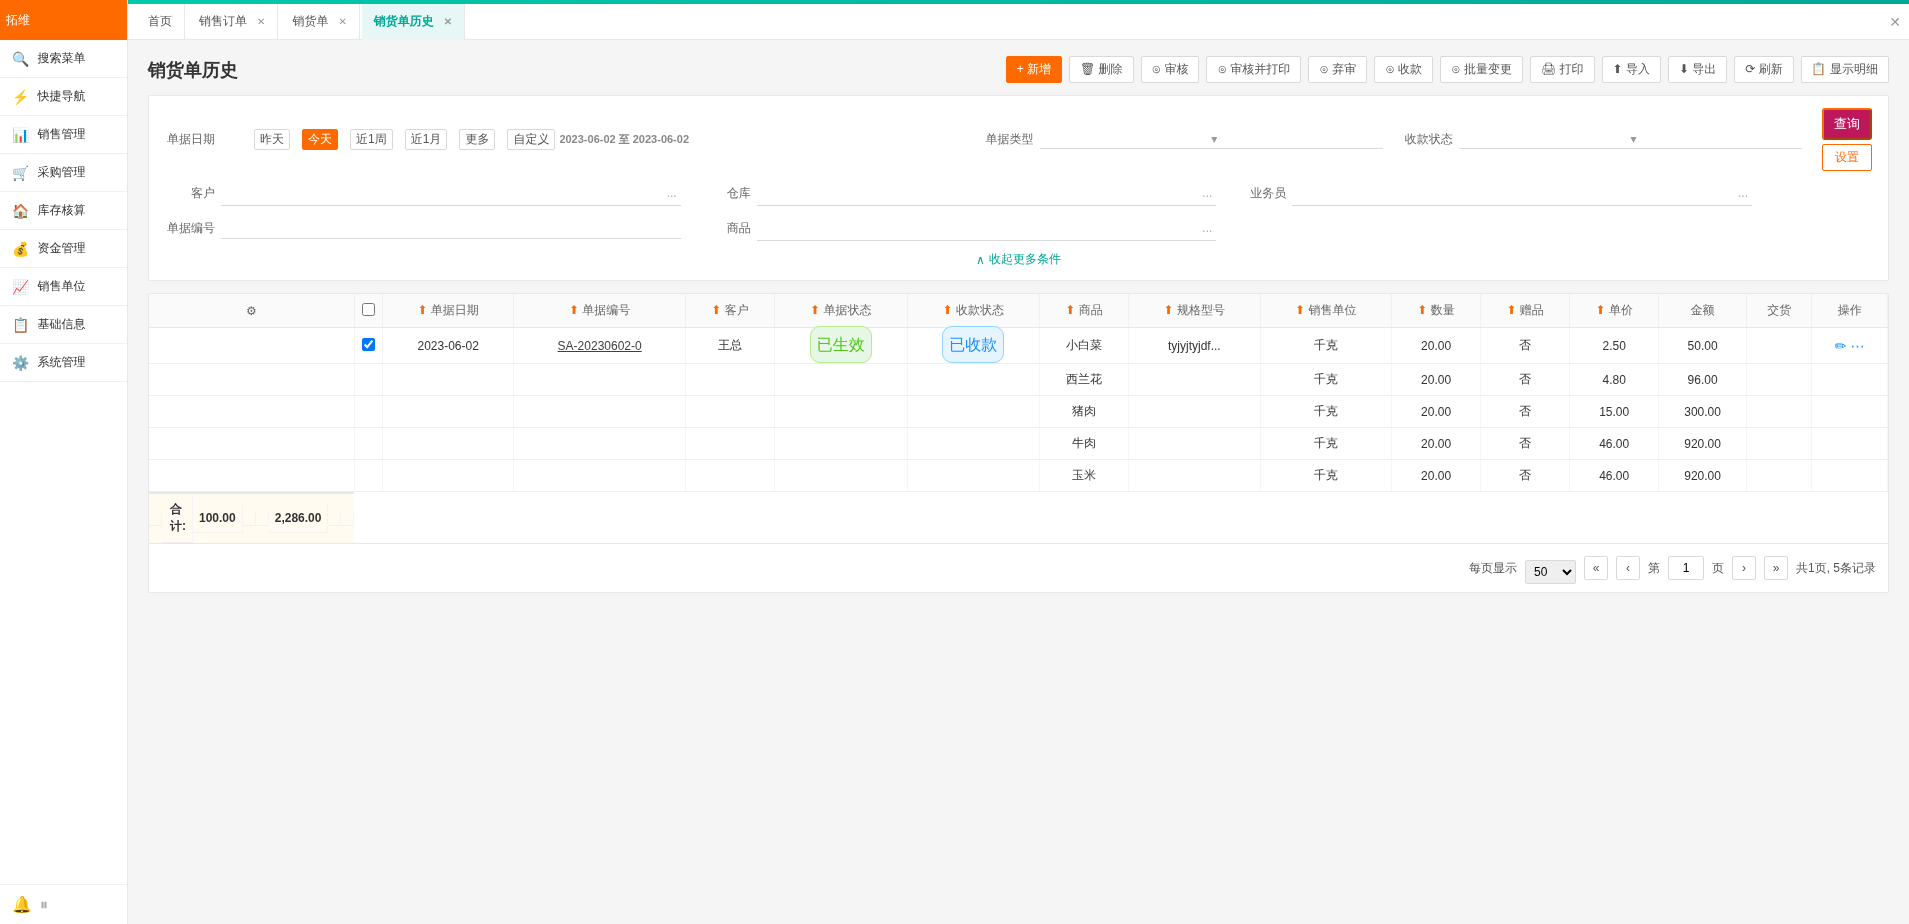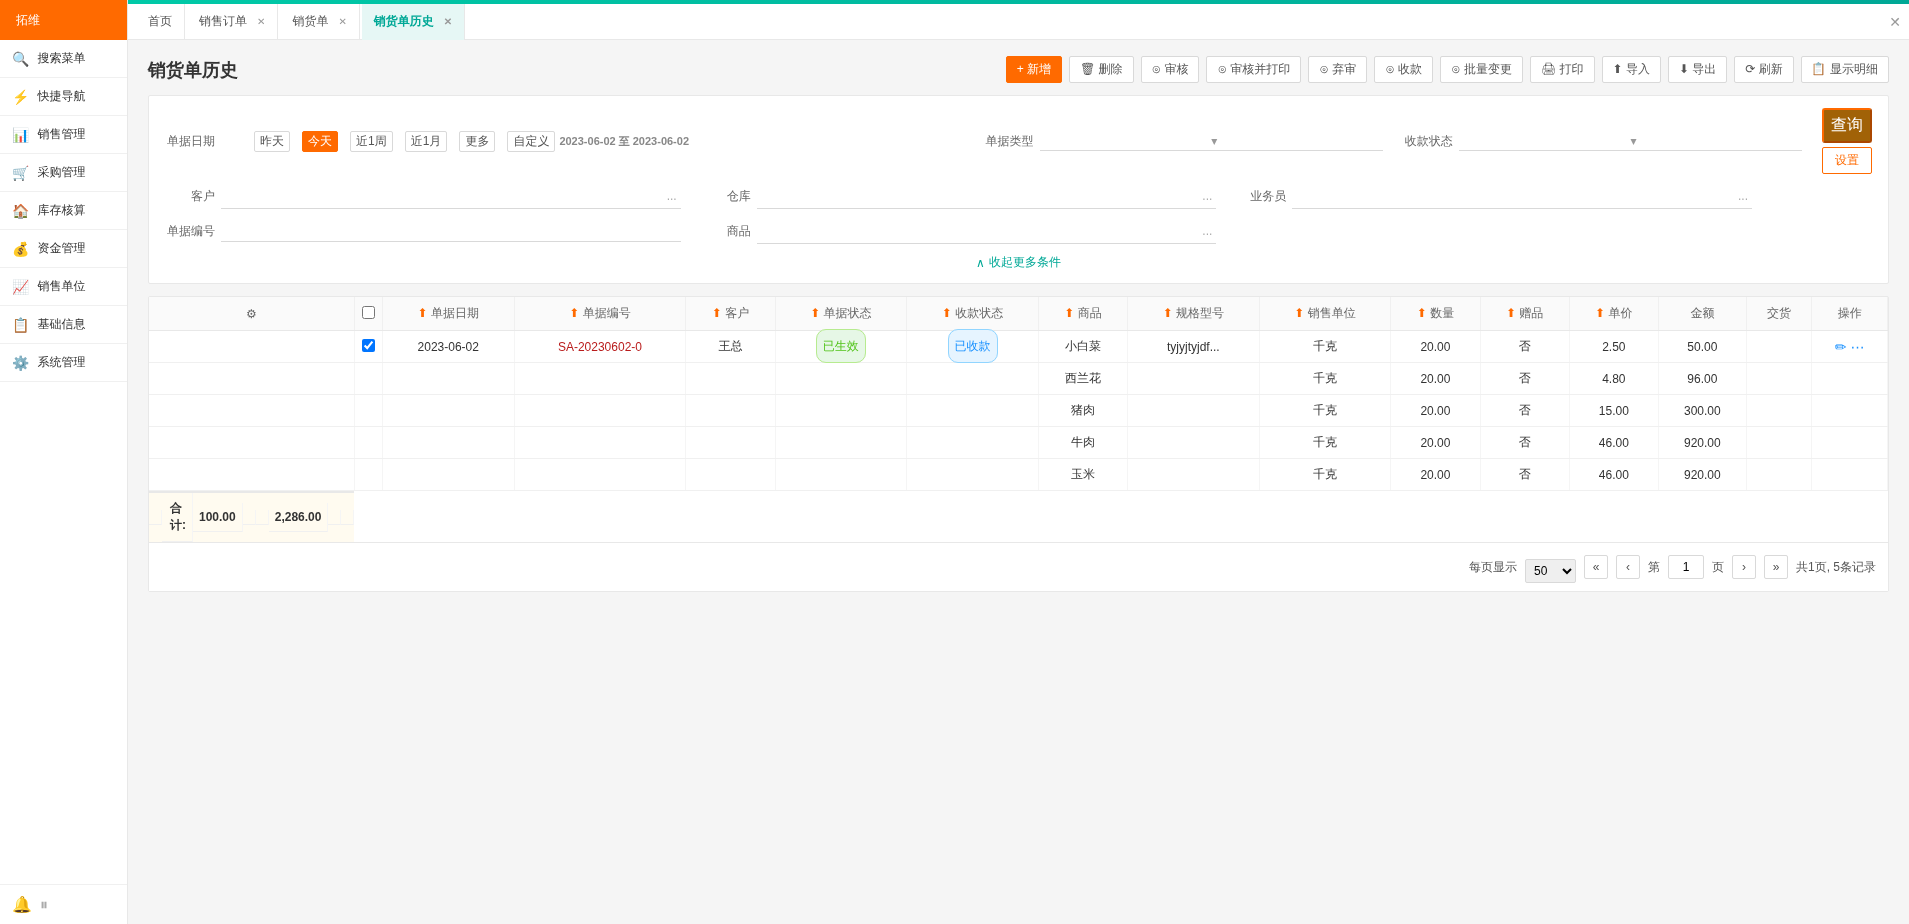--- a/index.html
+++ b/index.html
@@ -13,21 +13,21 @@
       display: flex;
       flex-direction: column;
       height: 100%;
       flex-shrink: 0;
     }
     .sidebar-header {
       height: 40px;
       background: #ff6a00;
       display: flex;
       align-items: center;
-      padding: 0 16px;
+      padding: 0 6px;
       color: #fff;
       font-size: 13px;
     }
     .sidebar-item {
       display: flex;
       align-items: center;
       padding: 10px 12px;
       cursor: pointer;
       color: #333;
       gap: 8px;
@@ -122,21 +122,21 @@
       gap: 3px;
       padding: 4px 10px;
       border: 1px solid #d9d9d9;
       background: #fff;
       cursor: pointer;
       border-radius: 2px;
       color: #555;
       font-size: 12px;
     }
     .btn-primary { background: #ff6a00; color: #fff; border-color: #ff6a00; }
-    .btn-orange { background: #a16207; color: #fff; border-color: #ff6a00; border-radius: 3px; padding: 5px 2px; font-size: 16px; }
+    .btn-orange { background: #be185d; color: #fff; border-color: #ff6a00; border-radius: 3px; padding: 5px 2px; font-size: 13px; }
 
     
     .filter-panel {
       background: #fff;
       border: 1px solid #e8e8e8;
       border-radius: 2px;
       padding: 12px 16px;
       margin-bottom: 12px;
     }
     .filter-row {
@@ -257,25 +257,25 @@
     td {
       padding: 7px 6px;
       border-bottom: 1px solid #f0f0f0;
       text-align: center;
       color: #333;
       border-right: 1px solid #f5f5f5;
     }
     .badge {
       padding: 9px 6px;
       border-radius: 10px;
-      font-size: 12px;
+      font-size: 16px;
     }
     .badge-green { background: #e6f7e6; color: #52c41a; border: 1px solid #b7eb8f; }
     .badge-blue { background: #e6f4ff; color: #1890ff; border: 1px solid #91d5ff; }
-    .link-text { color: #b91c1c; cursor: pointer; }
+    .link-text { color: #404040; cursor: pointer; text-decoration: underline; }
 
     
     .table-footer {
       background: #fffbf0;
       border-top: 2px solid #e8e8e8;
       display: flex;
       align-items: center;
     }
     .table-footer td {
       background: #fffbf0;

